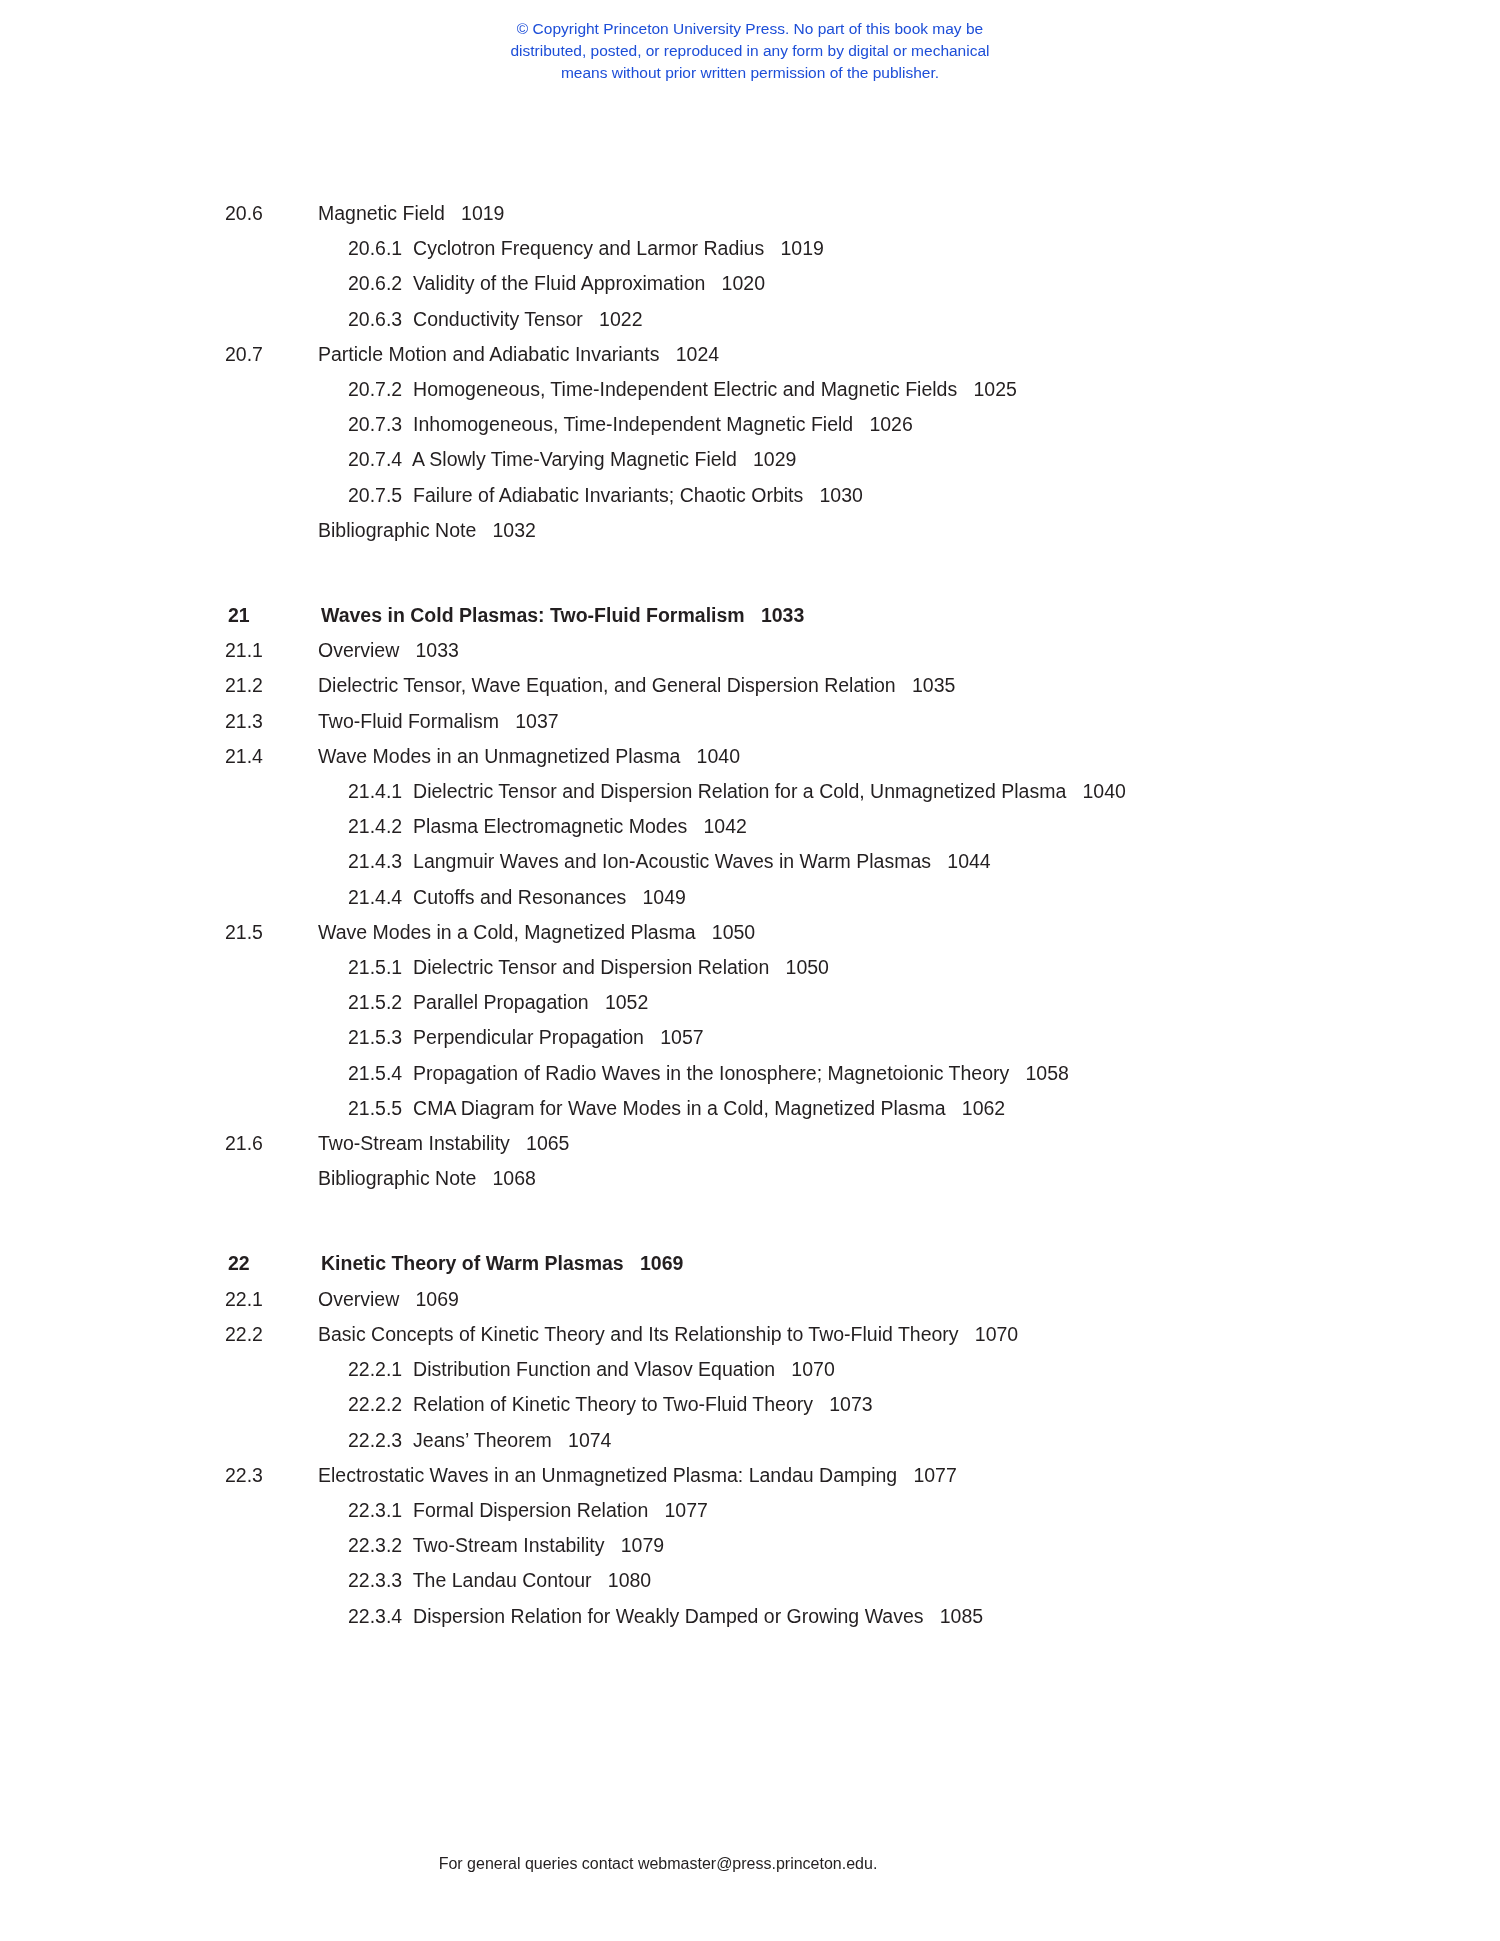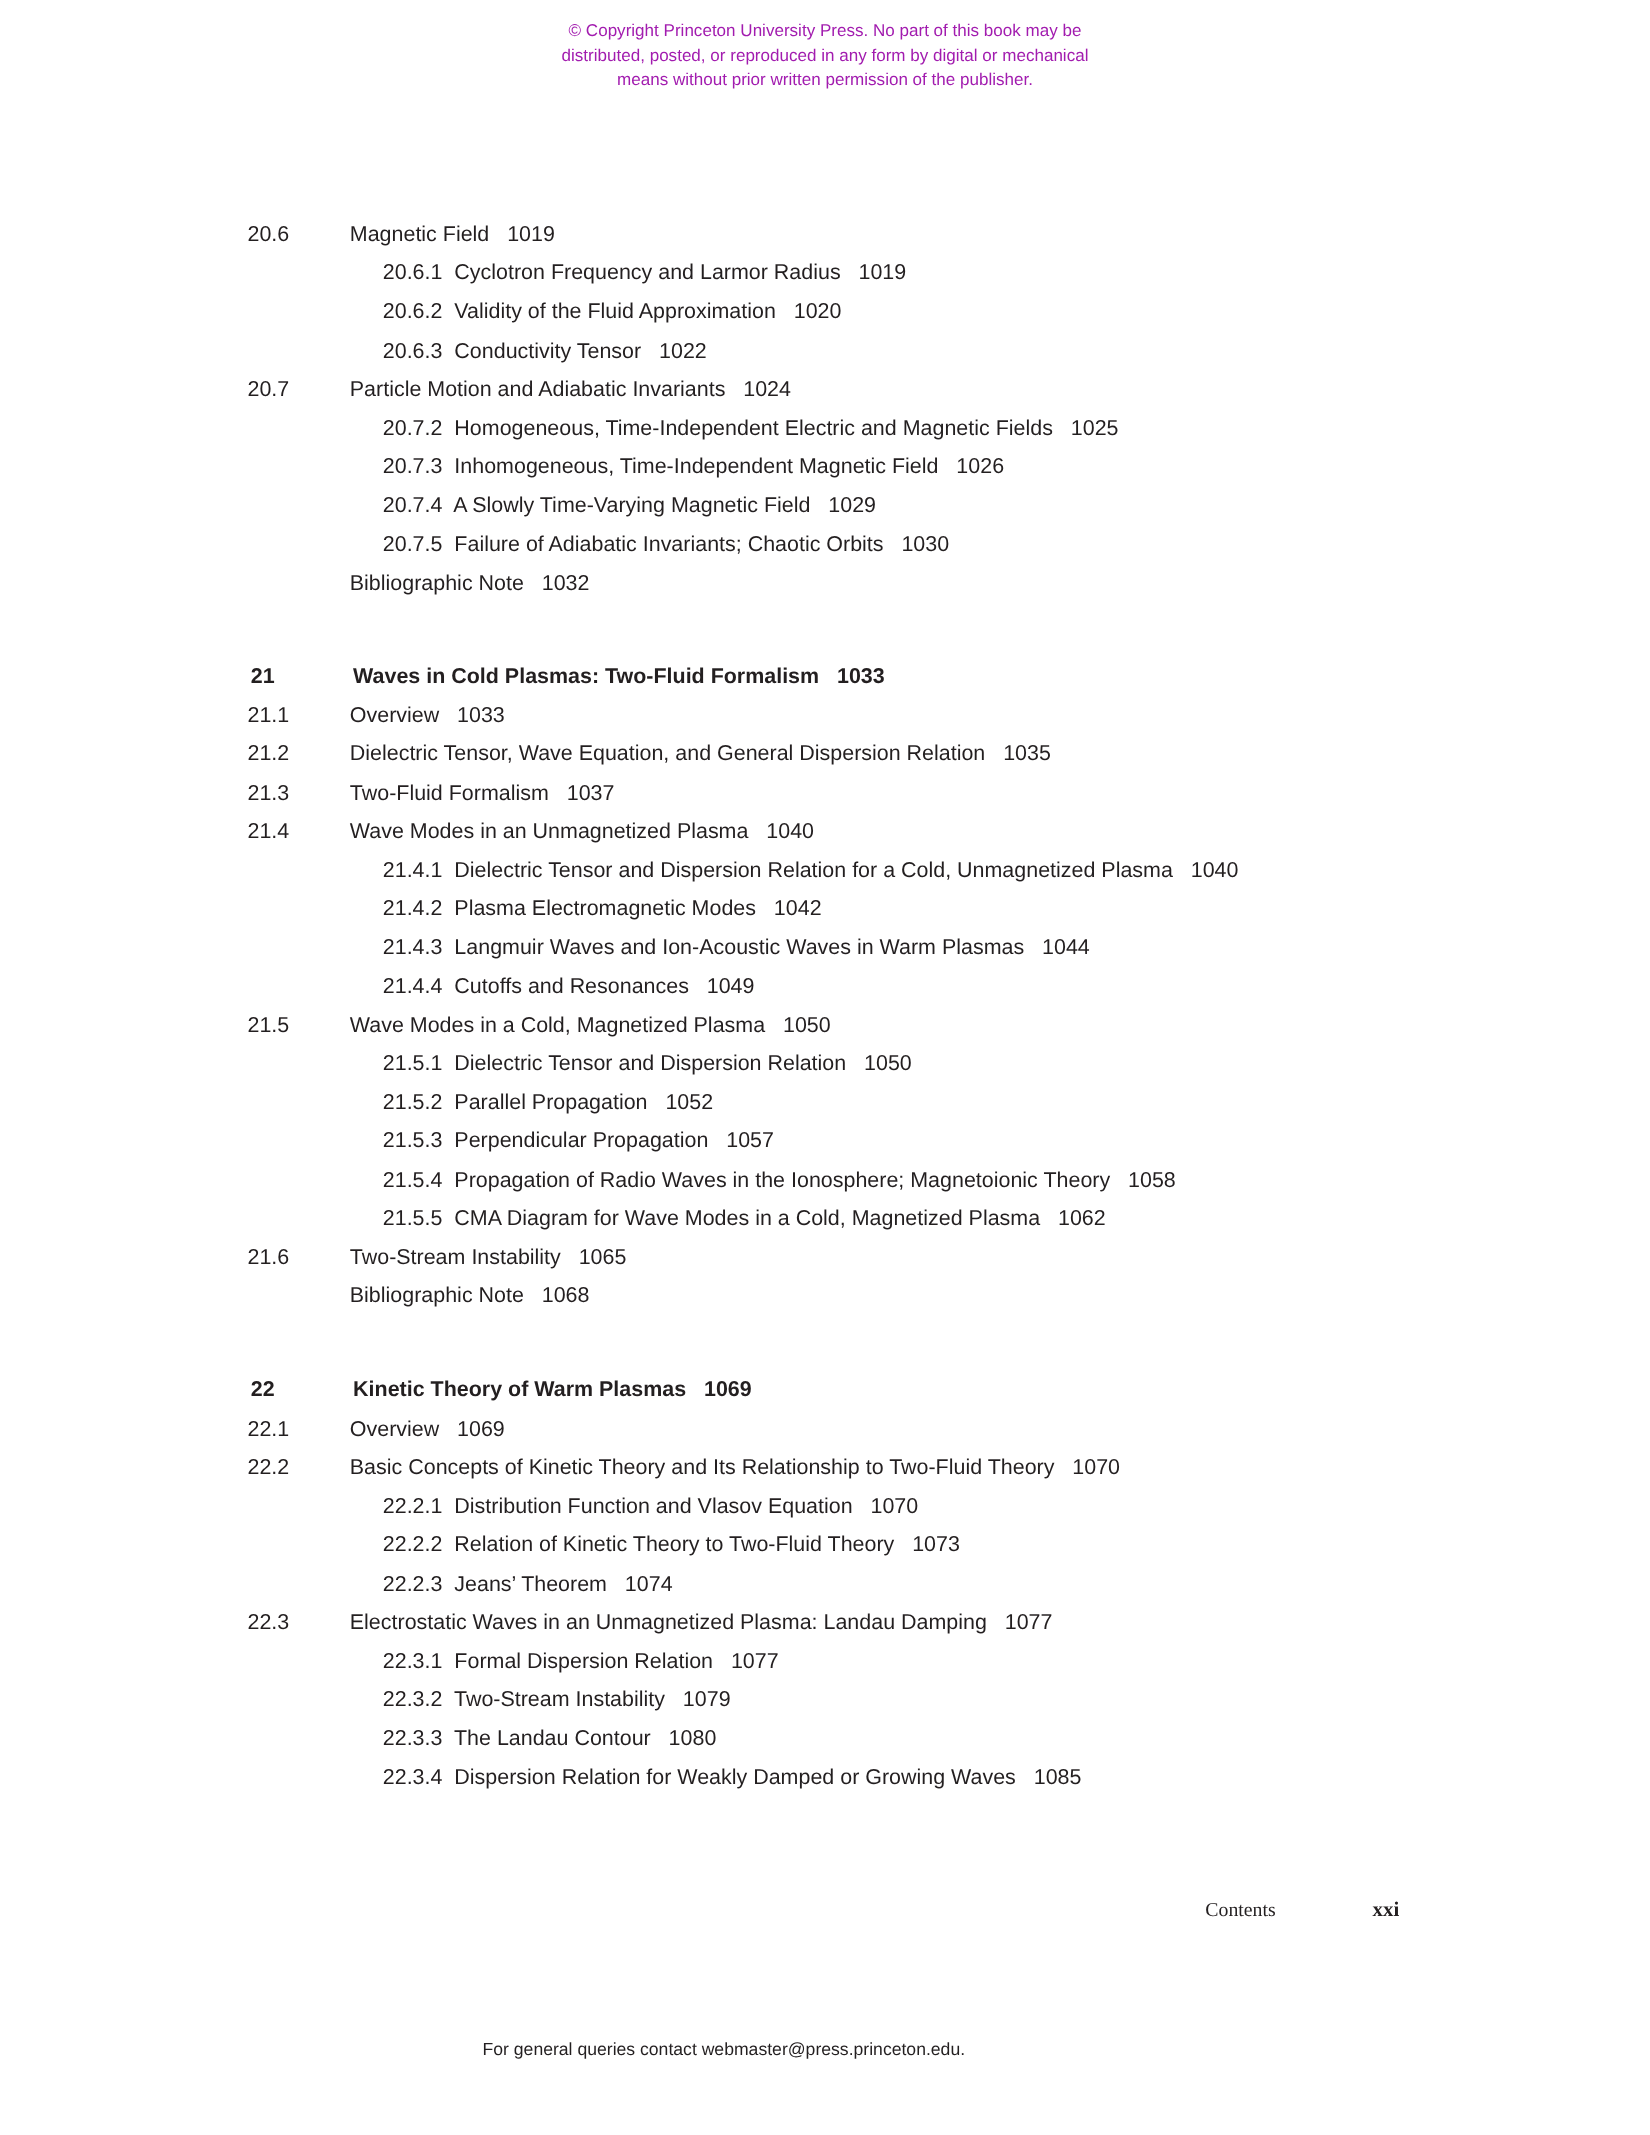--- a/index.html
+++ b/index.html
@@ -24,21 +24,21 @@
 
   
   .copyright {
     position: absolute;
     top: 18px;
     left: 0;
     width: 1500px;
     text-align: center;
     font-size: 15.5px;
     line-height: 1.42;
-    color: #a21caf;
+    color: #1d4ed8;
   }
   .copyright div { white-space: pre; }
 
   
   .toc {
     position: absolute;
     top: 196px;
     left: 0;
     width: 1500px;
   }
@@ -205,20 +205,16 @@
       <div class="row lvl1">
         <span class="num">22.3</span>
         <span class="title">Electrostatic Waves in an Unmagnetized Plasma: Landau Damping   1077</span>
       </div>
       <div class="sub">22.3.1  Formal Dispersion Relation   1077</div>
       <div class="sub">22.3.2  Two-Stream Instability   1079</div>
       <div class="sub">22.3.3  The Landau Contour   1080</div>
       <div class="sub">22.3.4  Dispersion Relation for Weakly Damped or Growing Waves   1085</div>
     </div>
 
-  <div class="running-foot">
-    <span class="label">Contents</span>
-    <span class="folio">xxi</span>
-  </div>
 
   <div class="queries">For general queries contact webmaster@press.princeton.edu.</div>
 
 </div>
 
 </body></html>

